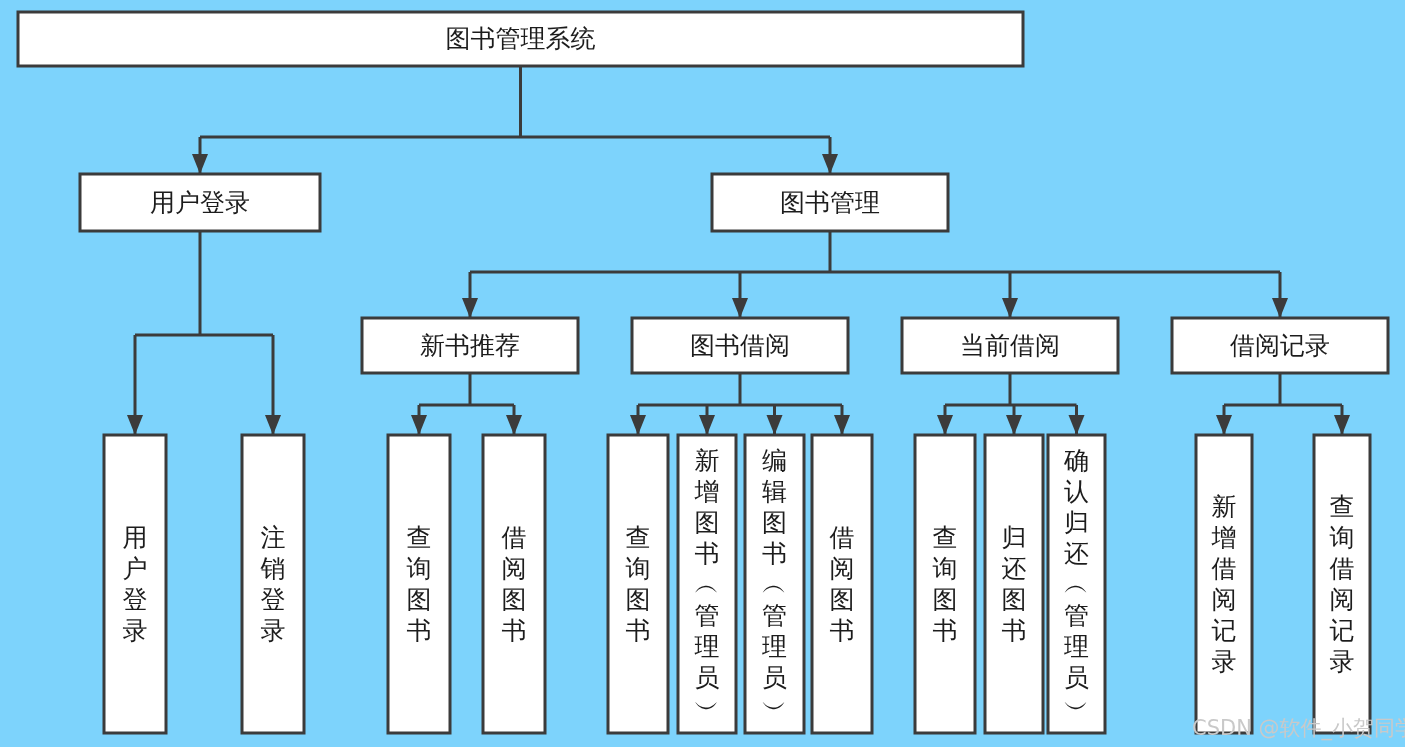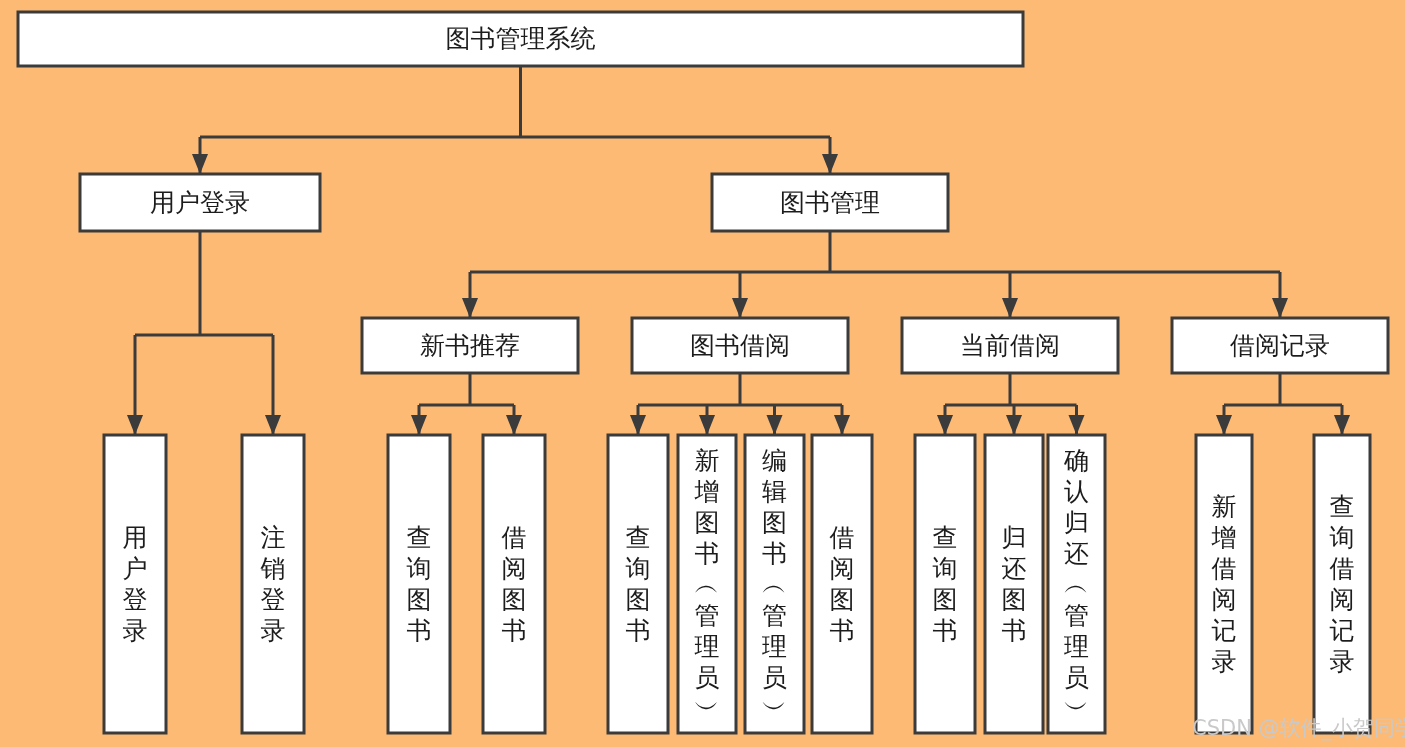--- a/index.html
+++ b/index.html
@@ -8,21 +8,21 @@
     padding: 0;
     background: #ffffff;
   }
   body {
     font-family: "DejaVu Sans", "Liberation Sans", sans-serif;
   }
   #diagram-root {
     position: relative;
     width: 1405px;
     height: 747px;
-    background: #fdba74;
+    background: #7dd3fc;
     overflow: hidden;
   }
   svg#flow-svg {
     position: absolute;
     top: 0;
     left: 0;
     width: 1405px;
     height: 747px;
     display: block;
   }

